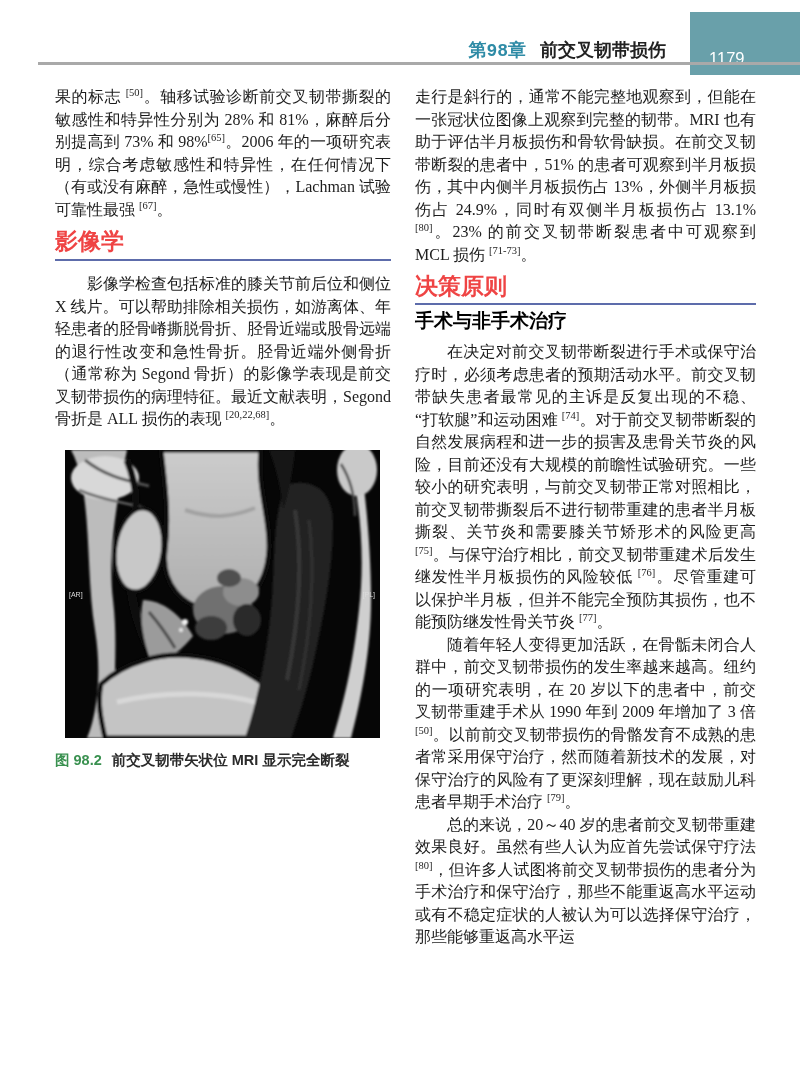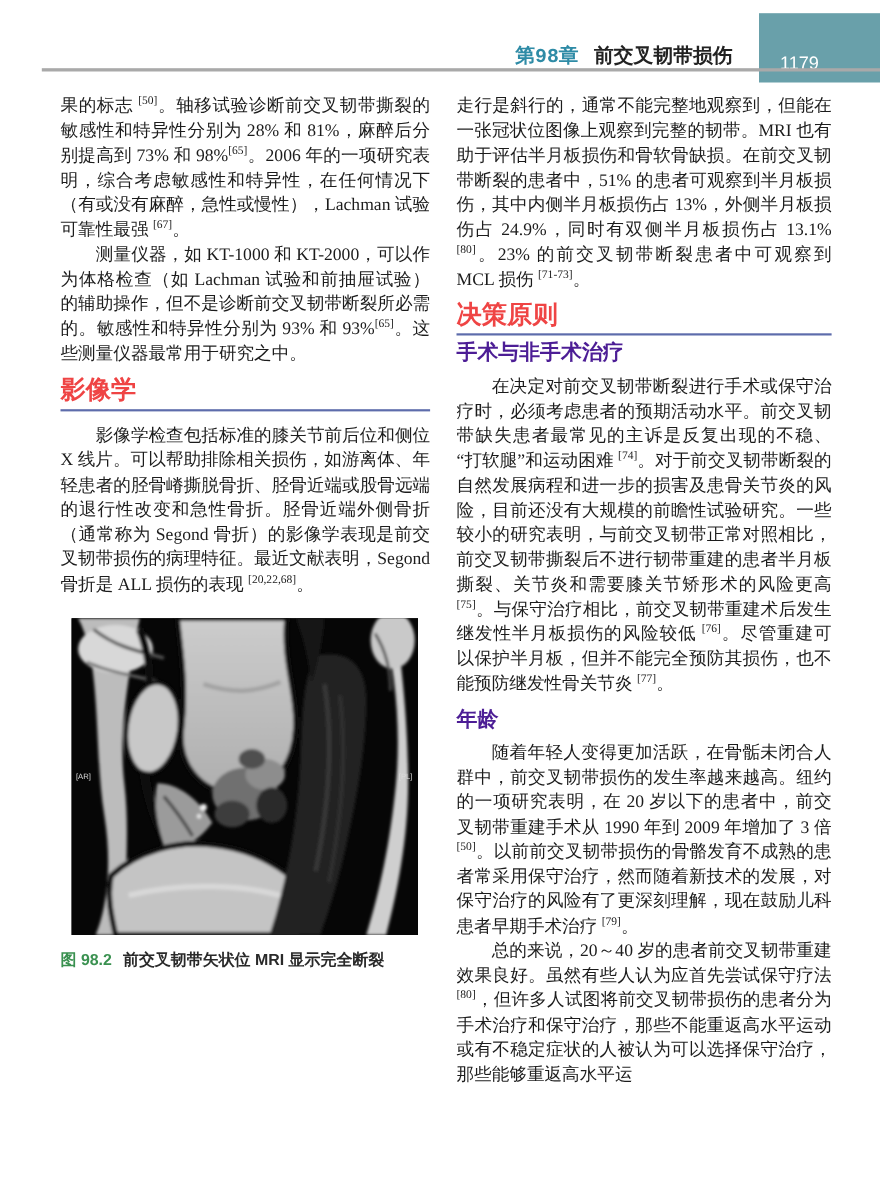--- a/index.html
+++ b/index.html
@@ -24,21 +24,21 @@
   .body{margin:0;font-size:16px;line-height:22.5px;color:#1c1c1c;
         text-align:justify;text-align-last:left;text-indent:2em;}
   .no-indent{text-indent:0;}
   .body sup{font-size:10.5px;line-height:0;vertical-align:super;}
 
   .h-major{font-family:"Liberation Sans","DejaVu Sans",sans-serif;
            font-size:23px;font-weight:bold;color:#ef4444;line-height:1.05;
            margin:8px 0 12px;padding-bottom:6px;border-bottom:2px solid #5d6cab;}
   .h-major.tight{margin:8px 0 4px;padding-bottom:5px;}
   .h-sub{font-family:"Liberation Sans","DejaVu Sans",sans-serif;
-         font-size:19px;font-weight:bold;color:#4c1d95;line-height:1.1;margin:6px 0 9px;}
+         font-size:19px;font-weight:bold;color:#000000;line-height:1.1;margin:6px 0 9px;}
   .h-sub.age{margin-top:11px;}
 
   
   figure{margin:0;}
   .mri{position:relative;width:315px;height:288px;margin:19px 0 0 10px;background:#000;}
   .mri svg{display:block;}
   .mri-label{position:absolute;top:141px;color:#dcdcdc;
              font-family:"Liberation Sans","DejaVu Sans",sans-serif;font-size:7px;}
   .mri-label.left{left:4px;}
   .mri-label.right{right:5px;}
@@ -55,21 +55,20 @@
   <div class="running-head">
     <span class="chapter">第98章</span><span>前交叉韧带损伤</span>
   </div>
   <div class="page-tab">
     <span>1179</span>
   </div>
   <div class="header-rule"></div>
 
   <div class="col col-left">
     <p class="body no-indent">果的标志 <sup>[50]</sup>。轴移试验诊断前交叉韧带撕裂的敏感性和特异性分别为 28% 和 81%，麻醉后分别提高到 73% 和 98%<sup>[65]</sup>。2006 年的一项研究表明，综合考虑敏感性和特异性，在任何情况下（有或没有麻醉，急性或慢性），Lachman 试验可靠性最强 <sup>[67]</sup>。</p>
-    <p class="body">测量仪器，如 KT-1000 和 KT-2000，可以作为体格检查（如 Lachman 试验和前抽屉试验）的辅助操作，但不是诊断前交叉韧带断裂所必需的。敏感性和特异性分别为 93% 和 93%<sup>[65]</sup>。这些测量仪器最常用于研究之中。</p>
     <h2 class="h-major">影像学</h2>
     <p class="body">影像学检查包括标准的膝关节前后位和侧位 X 线片。可以帮助排除相关损伤，如游离体、年轻患者的胫骨嵴撕脱骨折、胫骨近端或股骨远端的退行性改变和急性骨折。胫骨近端外侧骨折（通常称为 Segond 骨折）的影像学表现是前交叉韧带损伤的病理特征。最近文献表明，Segond 骨折是 ALL 损伤的表现 <sup>[20,22,68]</sup>。</p>
 
     <figure>
       <div class="mri">
         <svg viewBox="0 0 315 288" width="315" height="288">
           <defs>
             <filter id="soft" x="-5%" y="-5%" width="110%" height="110%">
                 <feGaussianBlur stdDeviation="1.3"></feGaussianBlur>
               </filter>
@@ -126,18 +125,17 @@
         <span class="cap-label">图 98.2</span><span class="cap-text">前交叉韧带矢状位 MRI 显示完全断裂</span>
       </figcaption>
     </figure>
   </div>
 
   <div class="col col-right">
     <p class="body no-indent">走行是斜行的，通常不能完整地观察到，但能在一张冠状位图像上观察到完整的韧带。MRI 也有助于评估半月板损伤和骨软骨缺损。在前交叉韧带断裂的患者中，51% 的患者可观察到半月板损伤，其中内侧半月板损伤占 13%，外侧半月板损伤占 24.9%，同时有双侧半月板损伤占 13.1%<sup>[80]</sup>。23% 的前交叉韧带断裂患者中可观察到 MCL 损伤 <sup>[71-73]</sup>。</p>
     <h2 class="h-major tight">决策原则</h2>
     <h3 class="h-sub">手术与非手术治疗</h3>
     <p class="body">在决定对前交叉韧带断裂进行手术或保守治疗时，必须考虑患者的预期活动水平。前交叉韧带缺失患者最常见的主诉是反复出现的不稳、“打软腿”和运动困难 <sup>[74]</sup>。对于前交叉韧带断裂的自然发展病程和进一步的损害及患骨关节炎的风险，目前还没有大规模的前瞻性试验研究。一些较小的研究表明，与前交叉韧带正常对照相比，前交叉韧带撕裂后不进行韧带重建的患者半月板撕裂、关节炎和需要膝关节矫形术的风险更高 <sup>[75]</sup>。与保守治疗相比，前交叉韧带重建术后发生继发性半月板损伤的风险较低 <sup>[76]</sup>。尽管重建可以保护半月板，但并不能完全预防其损伤，也不能预防继发性骨关节炎 <sup>[77]</sup>。</p>
-    <h3 class="h-sub age">年龄</h3>
     <p class="body">随着年轻人变得更加活跃，在骨骺未闭合人群中，前交叉韧带损伤的发生率越来越高。纽约的一项研究表明，在 20 岁以下的患者中，前交叉韧带重建手术从 1990 年到 2009 年增加了 3 倍 <sup>[50]</sup>。以前前交叉韧带损伤的骨骼发育不成熟的患者常采用保守治疗，然而随着新技术的发展，对保守治疗的风险有了更深刻理解，现在鼓励儿科患者早期手术治疗 <sup>[79]</sup>。</p>
     <p class="body">总的来说，20～40 岁的患者前交叉韧带重建效果良好。虽然有些人认为应首先尝试保守疗法 <sup>[80]</sup>，但许多人试图将前交叉韧带损伤的患者分为手术治疗和保守治疗，那些不能重返高水平运动或有不稳定症状的人被认为可以选择保守治疗，那些能够重返高水平运</p>
   </div>
 
 </div>
 
 </body></html>

